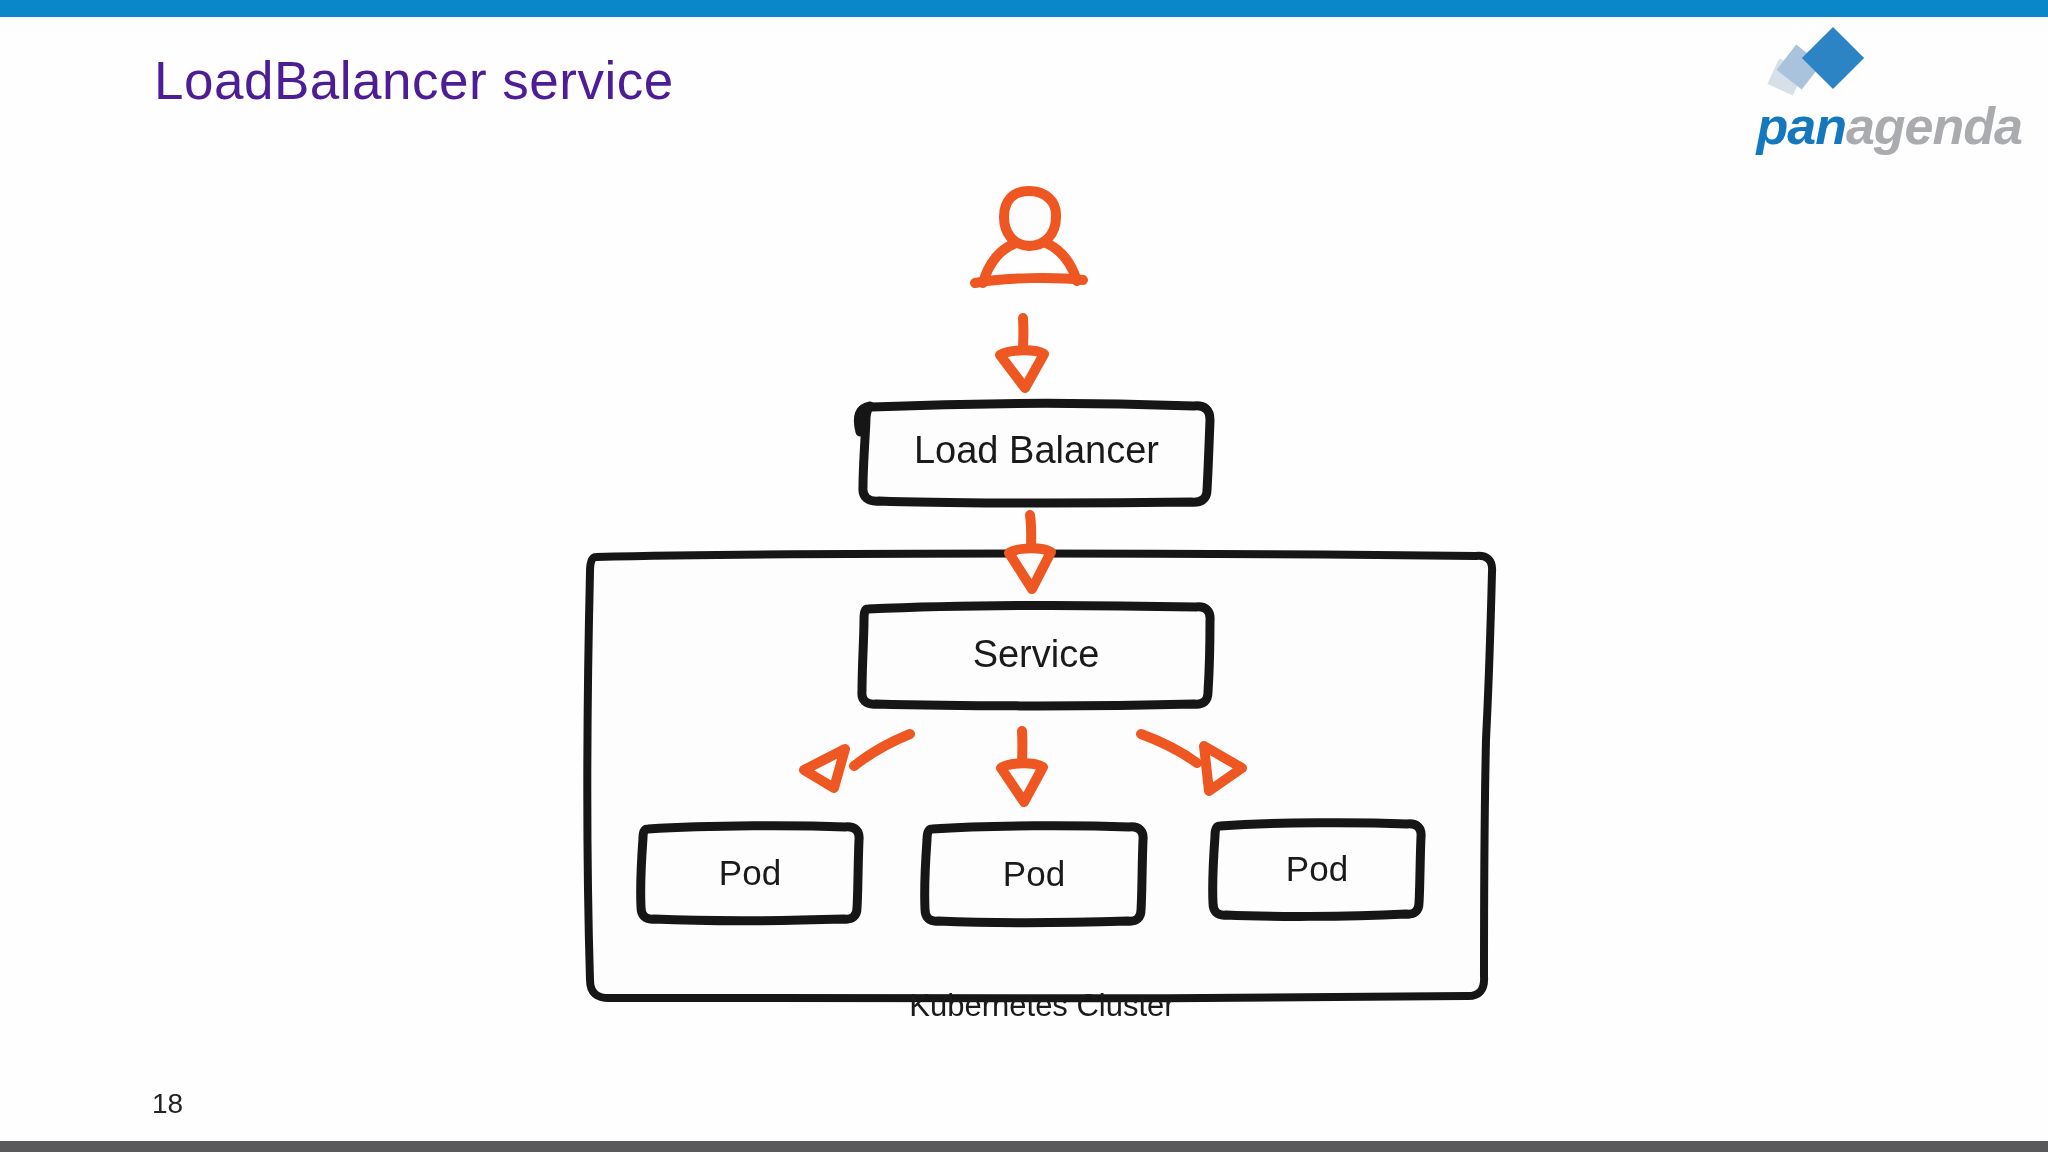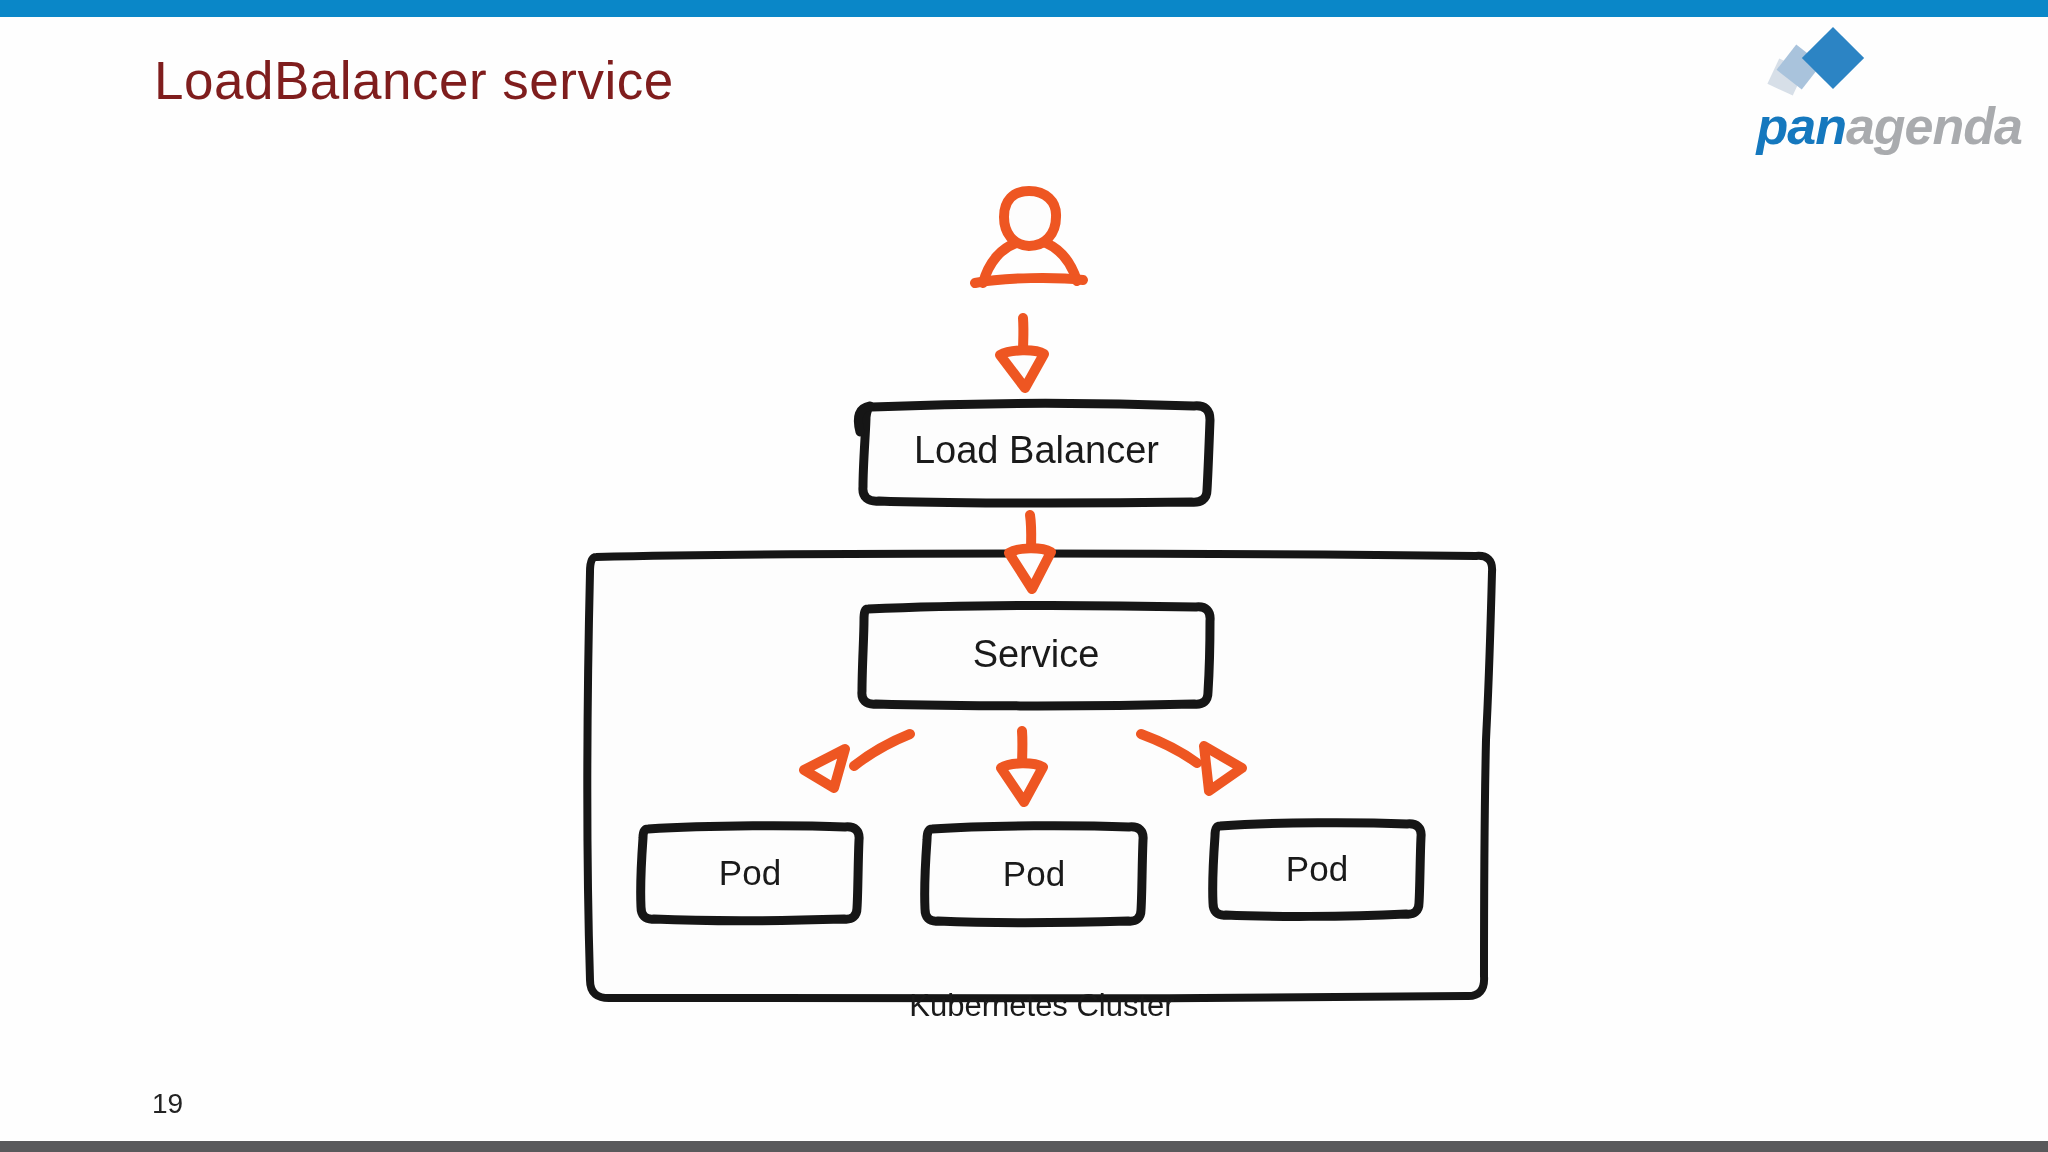--- a/index.html
+++ b/index.html
@@ -7,21 +7,21 @@
     position:relative; width:2048px; height:1152px;
     background:#fefefe; overflow:hidden;
     font-family:"Liberation Sans", sans-serif;
     color:#1b1b1b;
   }
   .top-bar { position:absolute; left:0; top:0; width:2048px; height:17px; background:#0a87c8; }
   .bottom-bar { position:absolute; left:0; top:1141px; width:2048px; height:11px; background:#59595b; }
 
   .slide-title {
     position:absolute; left:154px; top:50px;
-    font-size:53px; font-weight:400; letter-spacing:0.5px; color:#7f1d1d;
+    font-size:53px; font-weight:400; letter-spacing:0.5px; color:#4c1d95;
     white-space:nowrap;
   }
 
   .page-number {
     position:absolute; left:152px; top:1088px;
     font-size:28px; color:#232323;
   }
 
   
   .logo { position:absolute; left:1690px; top:20px; width:340px; height:140px; }
@@ -170,16 +170,16 @@
     </g>
   </svg>
 
   <div class="node-label service-label">Service</div>
   <div class="node-label lb-label">Load Balancer</div>
   <div class="node-label pod1-label">Pod</div>
   <div class="node-label pod2-label">Pod</div>
   <div class="node-label pod3-label">Pod</div>
   <div class="node-label cluster-label">Kubernetes Cluster</div>
 
-  <div class="page-number">19</div>
+  <div class="page-number">18</div>
 
   <div class="bottom-bar"></div>
 </div>
 
 </body></html>

